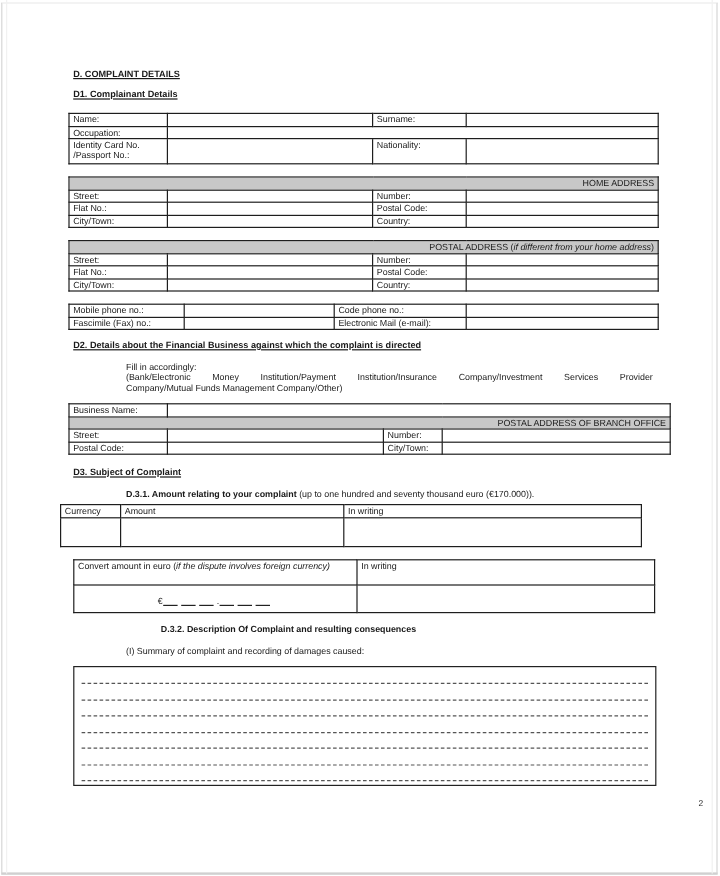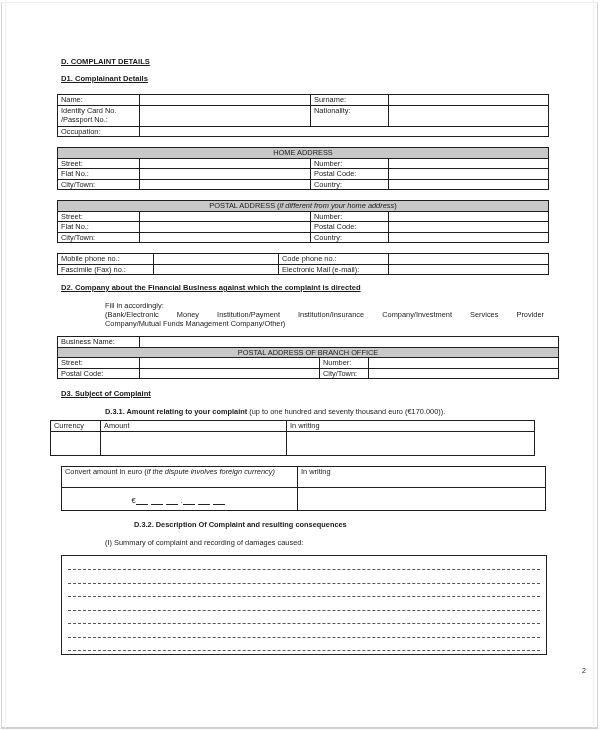--- a/index.html
+++ b/index.html
@@ -7,21 +7,21 @@
   body { position: relative; font-family: "Liberation Sans", sans-serif; color: #1a1a1a; }
   .page-frame { position: absolute; left: 1px; top: 2px; width: 597px; height: 727px;
     border-left: 1px solid #d6d6d6; border-right: 1px solid #d6d6d6; border-bottom: 2px solid #d0d0d0; border-top: 1px solid #ececec; }
   .inner-edge { position: absolute; left: 5px; top: 0; width: 1px; height: 728px; background: #f1f1f1; }
   .inner-edge.r { left: 593px; }
   .h { position: absolute; font-size: 7.6px; font-weight: bold; text-decoration: underline; white-space: nowrap; }
   .p { position: absolute; font-size: 7.4px; white-space: nowrap; padding-left: 44px; }
   .b { font-weight: bold; }
   table.f { position: absolute; border-collapse: collapse; font-size: 7.4px; table-layout: fixed; }
   table.f td { border: 1.3px solid #1e1e1e; padding: 0 3px; height: 10.5px; line-height: 9px; vertical-align: top; overflow: hidden; white-space: nowrap; }
-  table.f td.hdr { background: #c8c8c8; text-align: center; }
+  table.f td.hdr { background: #c8c8c8; text-align: right; }
   table.f td.wrap { white-space: normal; }
   .i { font-style: italic; }
   .summary-box { position: absolute; left: 61px; top: 555px; width: 486px; height: 100px; border: 1.5px solid #222; }
   .dash { position: absolute; left: 6px; right: 6px; height: 0; border-top: 1px dashed #555; }
   .euro-line { display: inline-block; border-bottom: 1.2px solid #222; width: 12px; margin-right: 3px; height: 8px; vertical-align: bottom; }
 </style>
 </head>
 <body>
 
 <div class="page-frame"></div>
@@ -39,28 +39,28 @@
       <col style="width:160px">
     </colgroup>
   <tbody>
       <tr>
     <td>Name:</td>
     <td></td>
     <td>Surname:</td>
     <td></td>
   </tr>
   <tr>
-    <td class="wrap" style="height:21px;">Identity Card No. /Passport No.:</td>
-    <td></td>
-    <td>Nationality:</td>
-    <td></td>
-  </tr>
-  <tr>
     <td>Occupation:</td>
     <td colspan="3"></td>
+  </tr>
+  <tr>
+    <td class="wrap" style="height:21px;">Identity Card No. /Passport No.:</td>
+    <td></td>
+    <td>Nationality:</td>
+    <td></td>
   </tr>
 </tbody>
   </table>
 
 <table class="f" style="left:57px; top:147px; width:491px;">
   <colgroup>
       <col style="width:82px">
       <col style="width:171px">
       <col style="width:78px">
       <col style="width:160px">
@@ -138,21 +138,21 @@
   </tr>
   <tr>
     <td>Fascimile (Fax) no.:</td>
     <td></td>
     <td>Electronic Mail (e-mail):</td>
     <td></td>
   </tr>
 </tbody>
   </table>
 
-<div class="h" style="left:61px; top:283px;">D2. Company about the Financial Business against which the complaint is directed</div>
+<div class="h" style="left:61px; top:283px;">D2. Details about the Financial Business against which the complaint is directed</div>
 <div class="p" style="left:61px; top:301px;">Fill in accordingly:</div>
 <div class="p" style="left:61px; top:310px; width:483px; text-align:justify; text-align-last:justify;">(Bank/Electronic Money Institution/Payment Institution/Insurance Company/Investment Services Provider</div>
 <div class="p" style="left:61px; top:319px;">Company/Mutual Funds Management Company/Other)</div>
 
 <table class="f" style="left:57px; top:336px; width:501px;">
   <colgroup>
       <col style="width:82px">
       <col style="width:180px">
       <col style="width:49px">
       <col style="width:190px">

